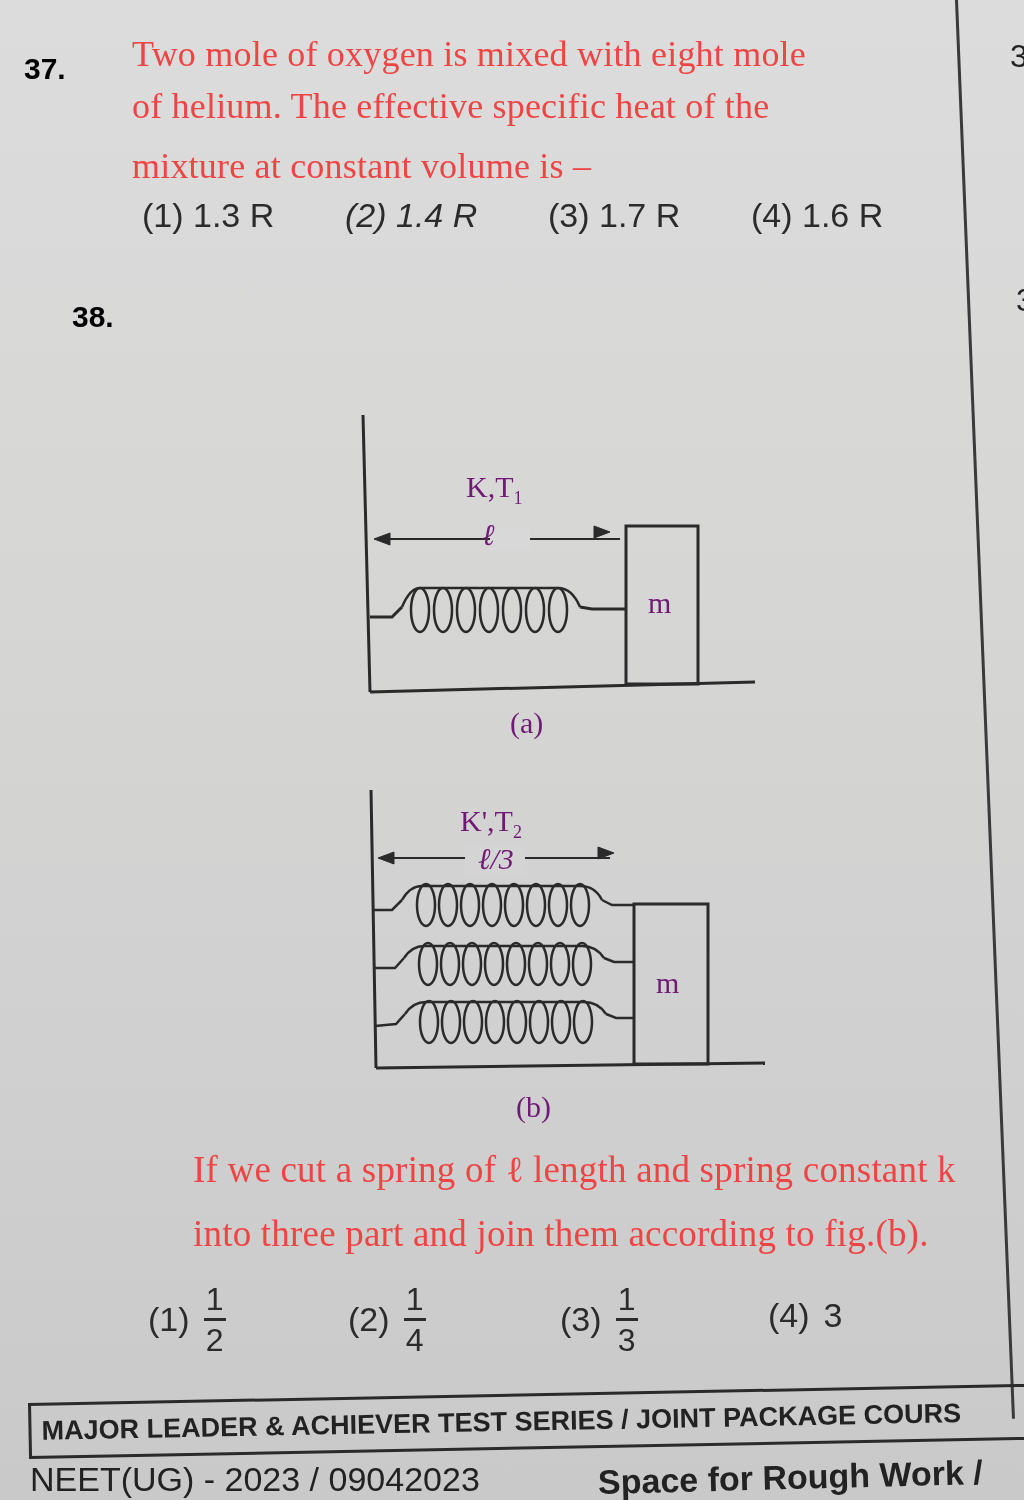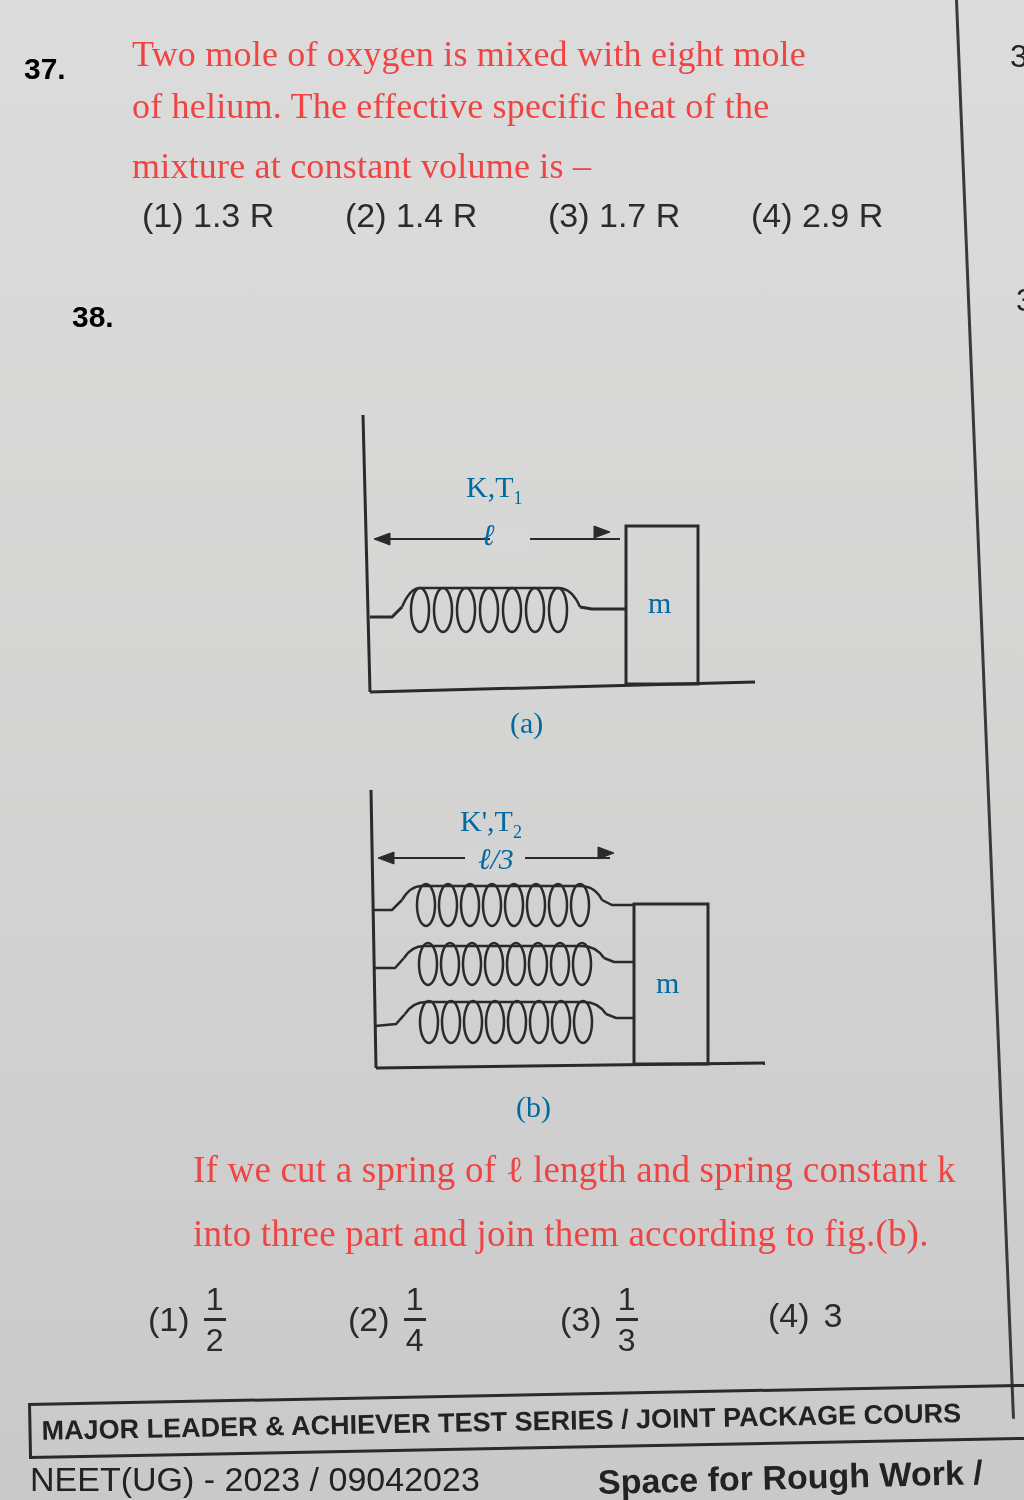--- a/index.html
+++ b/index.html
@@ -8,21 +8,21 @@
     background: linear-gradient(180deg, #dcdcdc 0%, #d6d6d5 40%, #cfcfcf 75%, #c9c9c9 100%);
     font-family: "Liberation Serif", "DejaVu Serif", serif;
     color:#2a2a2a;
   }
   .abs { position:absolute; }
   .qnum { font-family:"Liberation Sans","DejaVu Sans",sans-serif; font-weight:bold; font-size:30px; color:#000000; }
   .qtext { font-size:36px; line-height:56px; color:#ef4444; letter-spacing:0.2px; }
   .opt { font-size:34px; color:#2b2b2b; font-family:"Liberation Sans","DejaVu Sans",sans-serif; }
   .divider { position:absolute; width:3px; background:#3a3a3a; transform-origin: top left; }
   .right-num { font-family:"Liberation Sans","DejaVu Sans",sans-serif; font-size:32px; color:#222; }
-  .fig-label { font-size:30px; color:#0369a1; }
+  .fig-label { font-size:30px; color:#701a75; }
   .frac { display:inline-flex; flex-direction:column; align-items:center; vertical-align:middle; font-size:32px; line-height:34px; }
   .frac .bar { width:22px; height:3px; background:#2b2b2b; margin:2px 0; }
   .footer-box {
     position:absolute; left:28px; top:1403px; width:1010px; height:50px;
     border:3px solid #2a2a2a; border-right:none;
     transform: rotate(-1.1deg); transform-origin:left top;
     font-family:"Liberation Sans","DejaVu Sans",sans-serif; font-weight:bold; font-size:27px;
     color:#222; display:flex; align-items:center; padding-left:10px; white-space:nowrap; overflow:hidden;
   }
   .footer-line { font-family:"Liberation Sans","DejaVu Sans",sans-serif; font-size:34px; color:#222; white-space:nowrap; }
@@ -36,23 +36,23 @@
 <div class="abs right-num" style="left:1016px; top:282px;">3</div>
 
 <div class="abs qnum" style="left:24px; top:52px;">37.</div>
 <div class="abs qtext" style="left:132px; top:26px; width:800px;">
   <div>Two mole of oxygen is mixed with eight mole</div>
   <div style="margin-top:-4px;">of helium. The effective specific heat of the</div>
   <div style="margin-top:4px;">mixture at constant volume is –</div>
 </div>
 <div class="abs opt" style="left:130px; top:196px; display:flex; gap:3px;margin-left:12px;">
   <span style="width:200px;"><span>(1)</span> <span>1.3 R</span></span>
-  <span style="width:200px;"><span>(2)</span> <span>1.4 R</span></span>
+  <span style="width:200px;font-style:italic;"><span>(2)</span> <span>1.4 R</span></span>
   <span style="width:200px;"><span>(3)</span> <span>1.7 R</span></span>
-  <span style="width:200px;"><span>(4)</span> <span>2.9 R</span></span>
+  <span style="width:200px;"><span>(4)</span> <span>1.6 R</span></span>
 </div>
 
 <div class="abs qnum" style="left:24px; top:300px;margin-left:48px;">38.</div>
 <div class="abs qtext" style="left:132px; top:272px; width:820px;">
 </div>
 
 <svg class="abs" style="left:340px; top:400px;" width="440" height="300" viewBox="0 0 440 300">
   <g stroke="#2a2a2a" fill="none" stroke-width="3">
     <line x1="23" y1="15" x2="30" y2="292"></line>
     <line x1="30" y1="292" x2="415" y2="282"></line>

